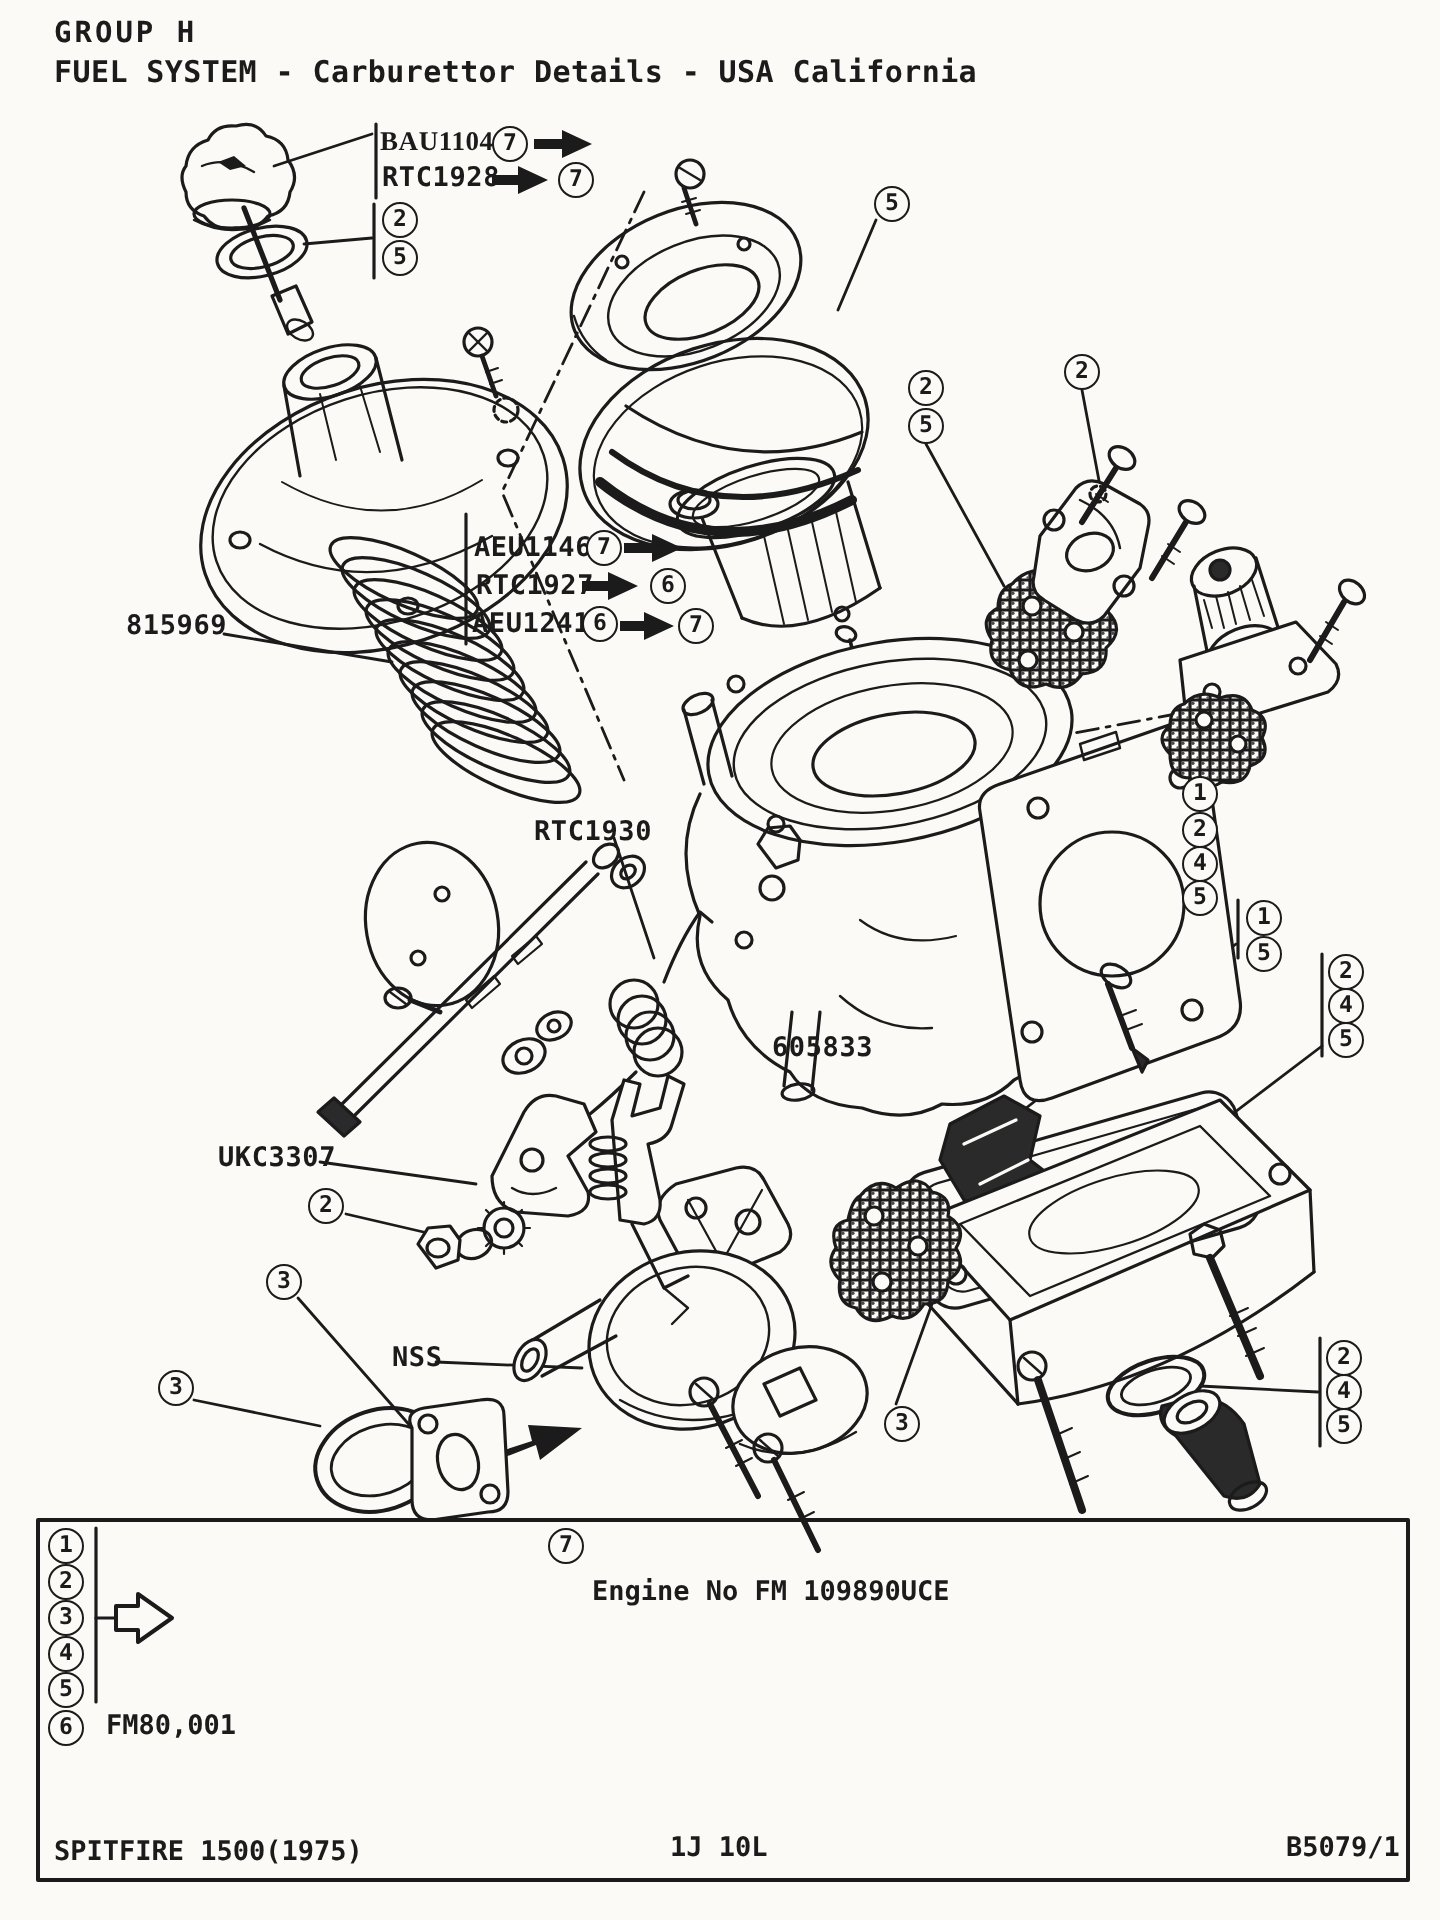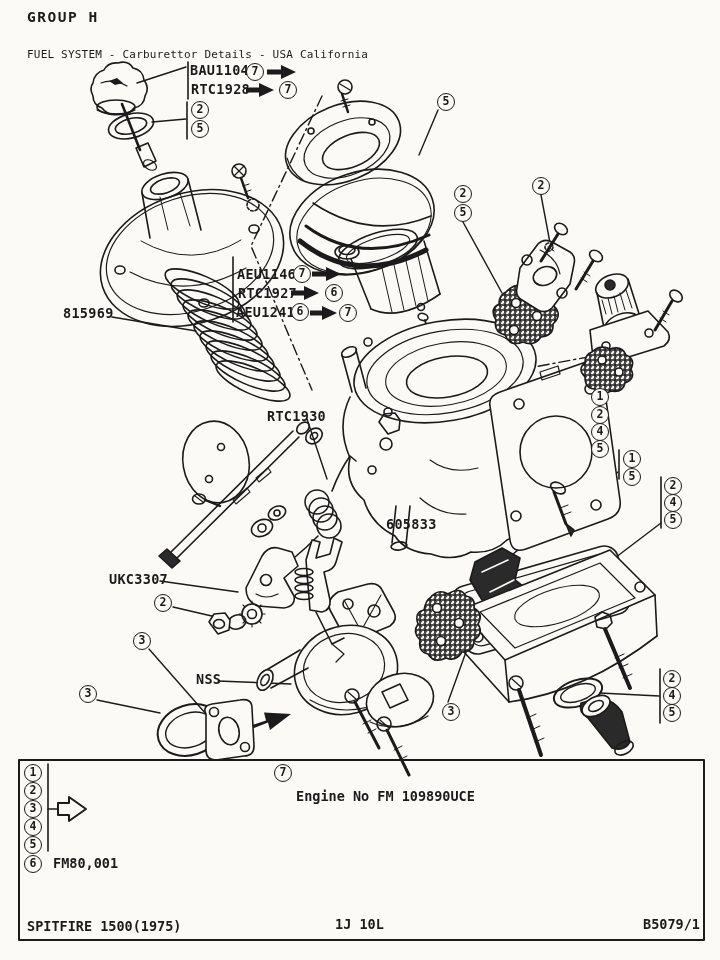--- a/index.html
+++ b/index.html
@@ -1,19 +1,19 @@
 <!DOCTYPE html>
 <html><head>
 <meta charset="utf-8">
 <style>
   html,body{margin:0;padding:0;background:#d9d9d9;}
   .page{position:relative;width:720px;height:960px;margin:0 auto;background:#fbfaf6;
         font-family:"DejaVu Sans Mono",monospace;color:#1b1b1b;overflow:hidden;}
   .h1{position:absolute;left:27px;top:9px;font-size:14.5px;font-weight:bold;letter-spacing:1.5px;line-height:1.2;}
-  .h2{position:absolute;left:27px;top:48px;font-size:11px;font-weight:normal;letter-spacing:.2px;line-height:1.2;}
+  .h2{position:absolute;left:27px;top:27px;font-size:15px;font-weight:bold;letter-spacing:.2px;line-height:1.2;}
   .art{position:absolute;left:0;top:0;}
   .plabel{position:absolute;font-size:13.5px;font-weight:bold;letter-spacing:.3px;line-height:1;white-space:pre;}
   .co{position:absolute;width:18px;height:18px;border:1.7px solid #1b1b1b;border-radius:50%;
       background:#fbfaf6;display:flex;align-items:center;justify-content:center;
       font-size:11.5px;font-weight:bold;transform:translate(-50%,-50%);box-sizing:border-box;line-height:1;}
   .ltext{position:absolute;font-size:13.5px;font-weight:bold;line-height:1;white-space:pre;}
   .ftext{position:absolute;font-size:13.5px;font-weight:bold;line-height:1;white-space:pre;}
 </style>
 </head>
 <body>
@@ -412,21 +412,21 @@
     <g stroke-width="2">
       <rect x="19" y="760" width="685" height="180"></rect>
       <line x1="48" y1="764" x2="48" y2="851" stroke-width="1.6"></line>
       <line x1="48" y1="809" x2="57" y2="809" stroke-width="1.6"></line>
       <path d="M58,803 h11 v-6 l17,12 l-17,12 v-6 h-11 z"></path>
     </g>
   </svg>
 
   <div>
 
-  <div class="plabel" style="left: 190px; top: 64px;">BAU1104</div>
+  <div class="plabel" style="left: 190px; top: 64px; font-family: Liberation Serif, serif;">BAU1104</div>
       <div class="plabel" style="left: 191px; top: 83px;">RTC1928</div>
       <div class="plabel" style="left: 63px; top: 307px;">815969</div>
       <div class="plabel" style="left: 237px; top: 268px;">AEU1146</div>
       <div class="plabel" style="left: 238px; top: 287px;">RTC1927</div>
       <div class="plabel" style="left: 236px; top: 306px;">AEU1241</div>
       <div class="plabel" style="left: 267px; top: 410px;">RTC1930</div>
       <div class="plabel" style="left: 366px; top: 518px; margin-left: 20px;">605833</div>
       <div class="plabel" style="left: 109px; top: 573px;">UKC3307</div>
       <div class="plabel" style="left: 196px; top: 673px;">NSS</div>
     </div>

